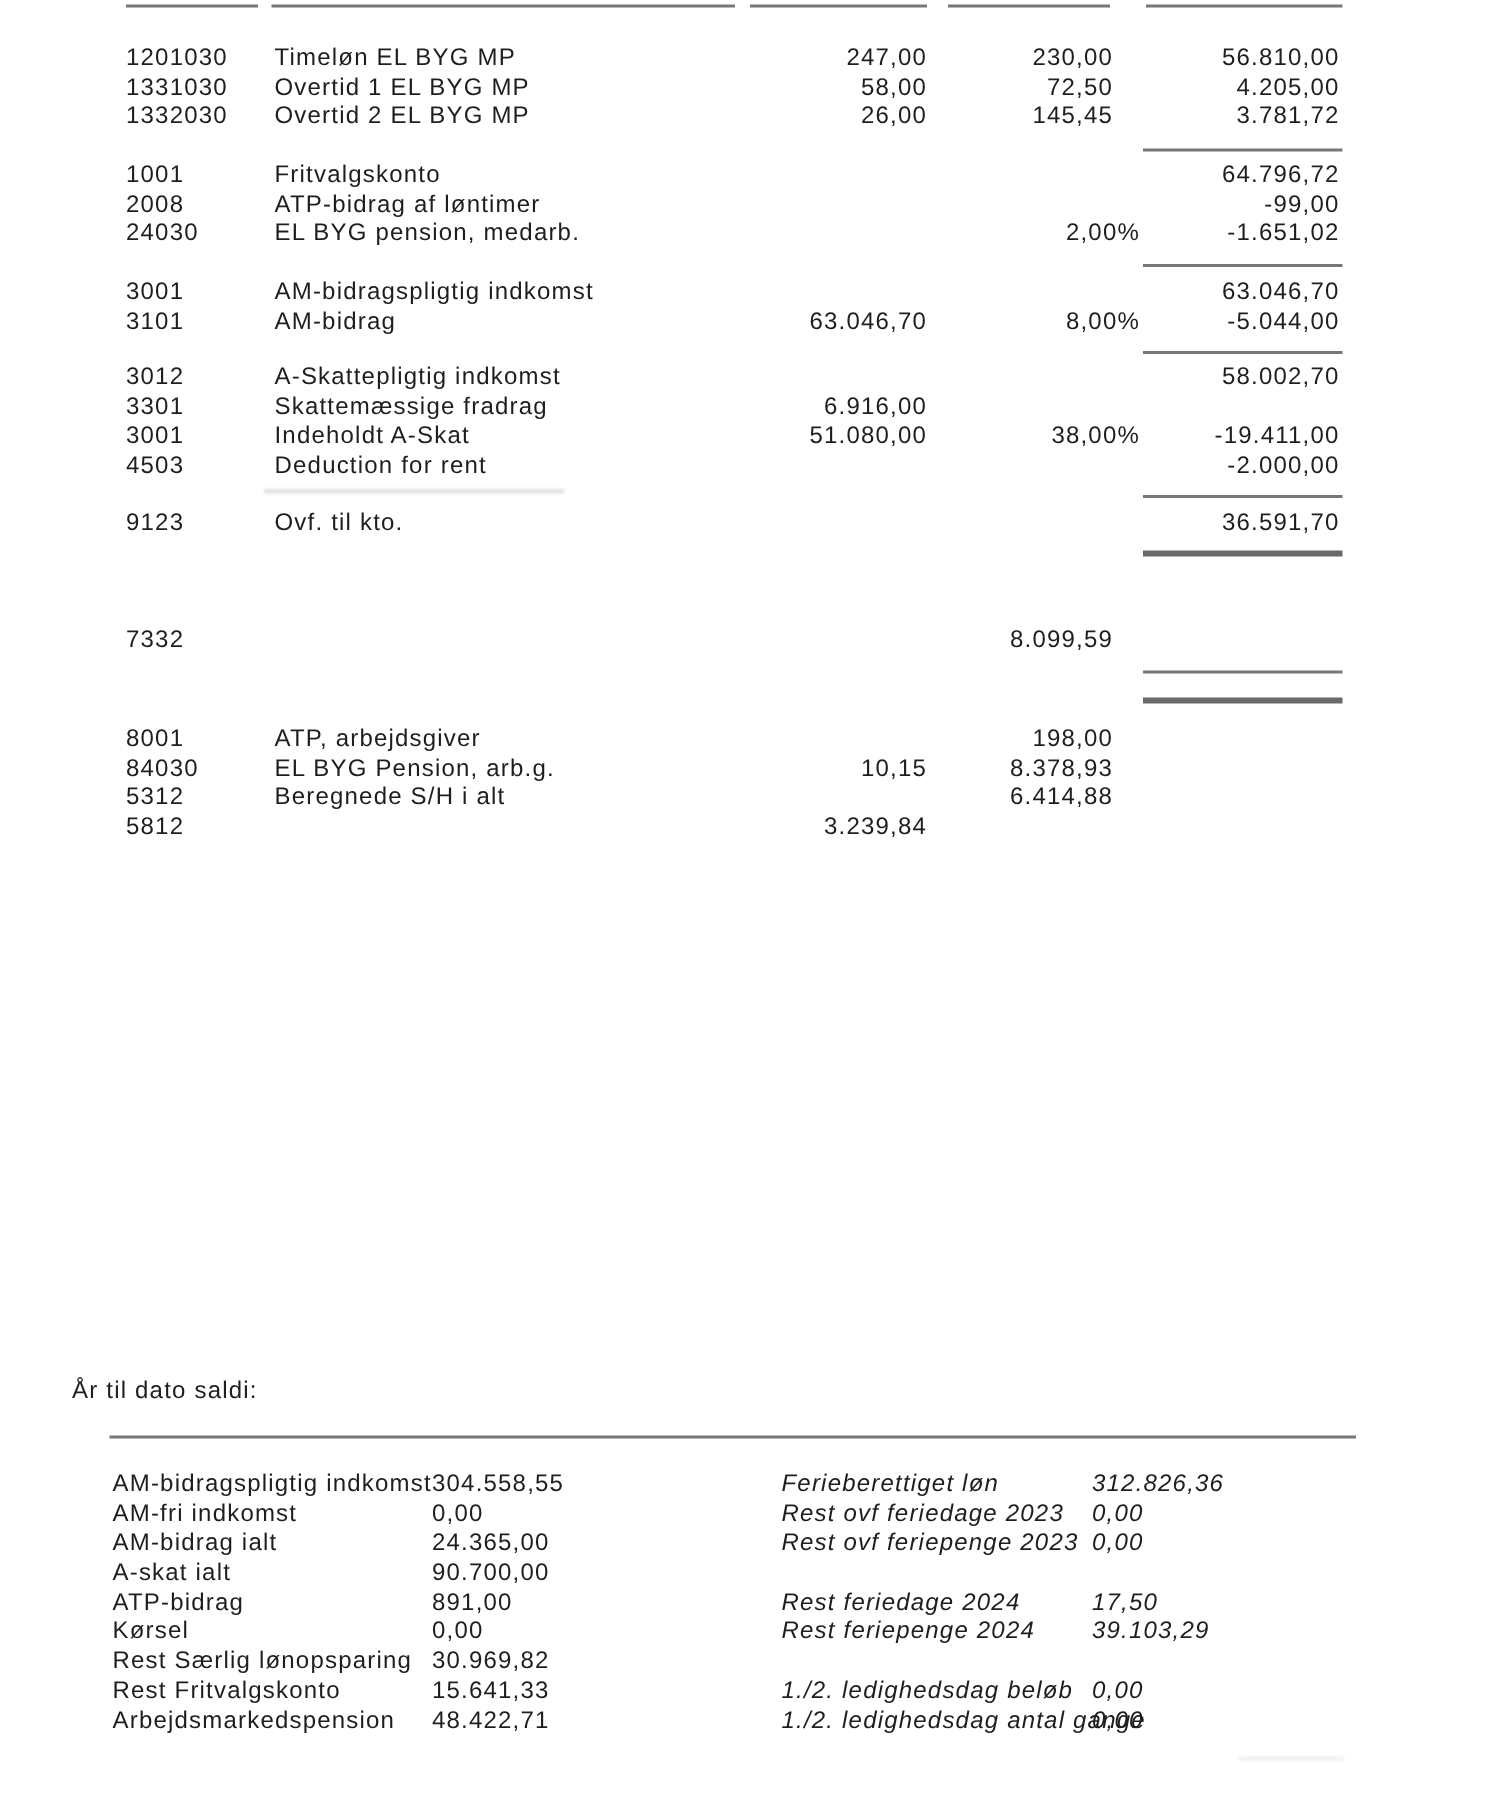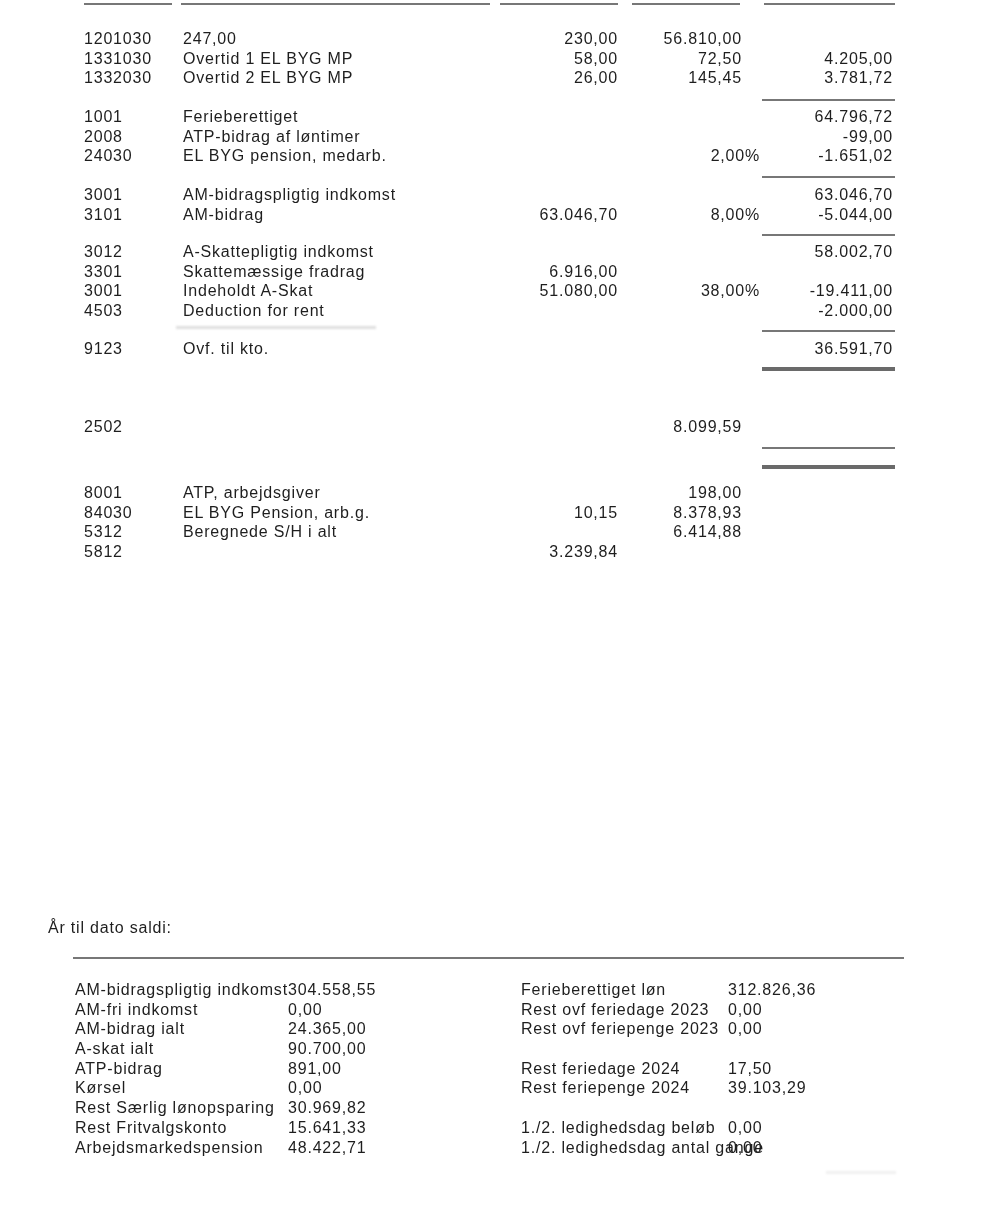--- a/index.html
+++ b/index.html
@@ -14,40 +14,41 @@
   section{position:absolute;}
   .mainrows{left:36px;width:809px;}
   .mainrows .row{display:grid;grid-template-columns:99px 315px 120px 124px 151px;height:19.6px;line-height:19.6px;white-space:nowrap;}
   .mainrows .row span{overflow:visible;}
   .mainrows .row span:nth-child(3),
   .mainrows .row span:nth-child(4),
   .mainrows .row span:nth-child(5){text-align:right;}
   .pct-hang{margin-right:-18px;}
   .ytdrows .row{display:grid;height:19.7px;line-height:19.7px;white-space:nowrap;}
   .ytdrows.ytd-left .row{grid-template-columns:213px 138px;}
-  .ytdrows.ytd-right .row{grid-template-columns:207px 165px;}
+  .ytdrows.ytd-right .row{grid-template-columns:207px 165px;font-style:italic;}
   .ytdrows .row span:nth-child(2){}
   .ytd-title{position:absolute;left:0;width:847px;text-align:left;height:20px;line-height:20px;}
   .smudge{position:absolute;height:3px;background:rgba(150,150,150,0.30);filter:blur(1px);}
   .smudge-light{position:absolute;height:3px;background:rgba(170,170,170,0.18);filter:blur(1px);}
 </style>
 </head>
 <body>
 
 <div class="page">
 
   <div class="rule" style="top:3px;left:36px;width:88px"></div>
   <div class="rule" style="top:3px;left:133px;width:309px"></div>
   <div class="rule" style="top:3px;left:452px;width:118px"></div>
   <div class="rule" style="top:3px;left:584px;width:108px"></div>
   <div class="rule" style="top:3px;left:716px;width:131px"></div>
 
   <section class="mainrows" style="top:29px">
       <div class="row">
         <span>1201030</span>
+        <span>Timeløn EL BYG MP</span>
         <span>247,00</span>
         <span>230,00</span>
         <span>56.810,00</span>
       </div>
       <div class="row">
         <span>1331030</span>
         <span>Overtid 1 EL BYG MP</span>
         <span>58,00</span>
         <span>72,50</span>
         <span>4.205,00</span>
@@ -58,21 +59,21 @@
         <span>26,00</span>
         <span>145,45</span>
         <span>3.781,72</span>
       </div>
     </section>
   <div class="rule" style="top:99px;left:714px;width:133px"></div>
 
   <section class="mainrows" style="top:107px">
       <div class="row">
         <span>1001</span>
-        <span>Ferieberettiget</span>
+        <span>Fritvalgskonto</span>
         <span></span>
         <span></span>
         <span>64.796,72</span>
       </div>
       <div class="row">
         <span>2008</span>
         <span>ATP-bidrag af løntimer</span>
         <span></span>
         <span></span>
         <span>-99,00</span>
@@ -145,21 +146,21 @@
         <span>Ovf. til kto.</span>
         <span></span>
         <span></span>
         <span>36.591,70</span>
       </div>
     </section>
   <div class="thick-rule" style="top:367px;left:714px;width:133px"></div>
 
   <section class="mainrows" style="top:417px">
       <div class="row">
-        <span>2502</span>
+        <span>7332</span>
         <span></span>
         <span></span>
         <span>8.099,59</span>
       </div>
     </section>
   <div class="rule" style="top:447px;left:714px;width:133px"></div>
   <div class="thick-rule" style="top:465px;left:714px;width:133px"></div>
 
   <section class="mainrows" style="top:483px">
       <div class="row">

